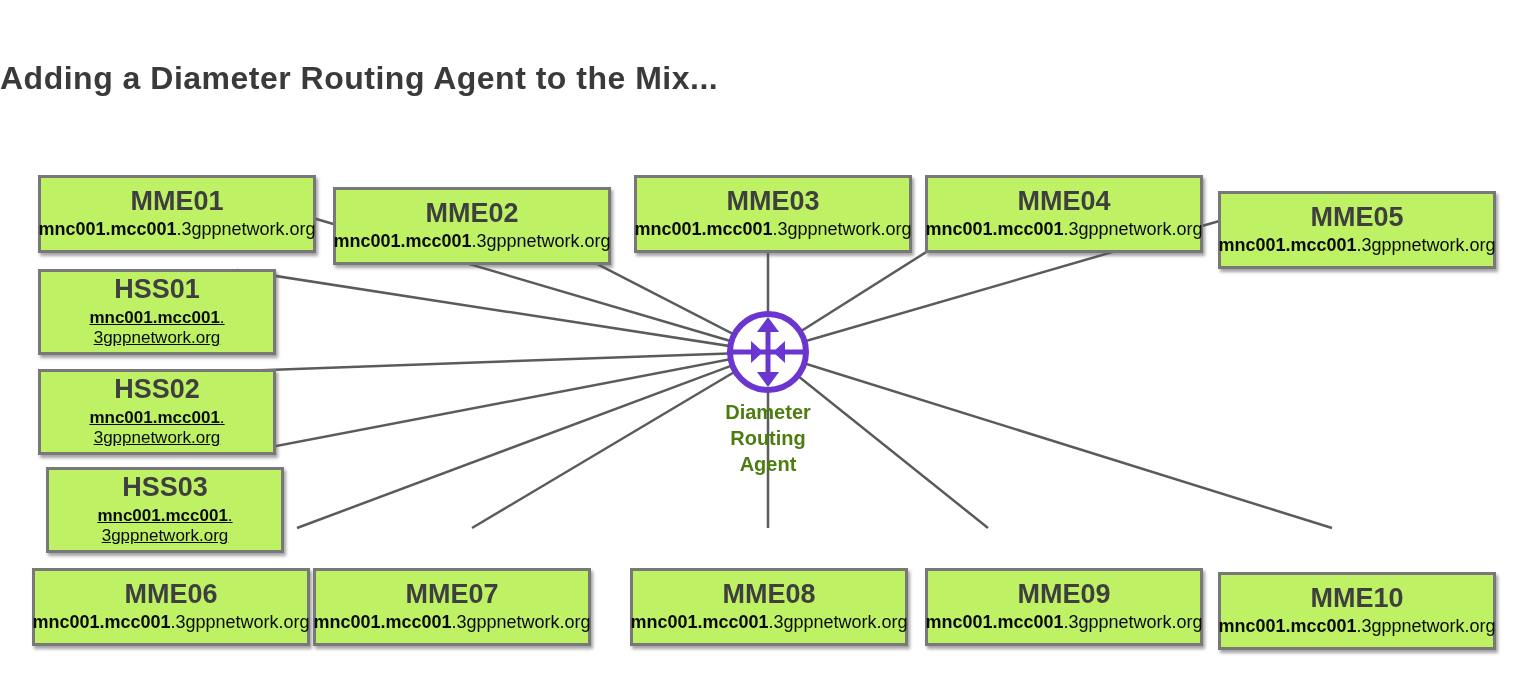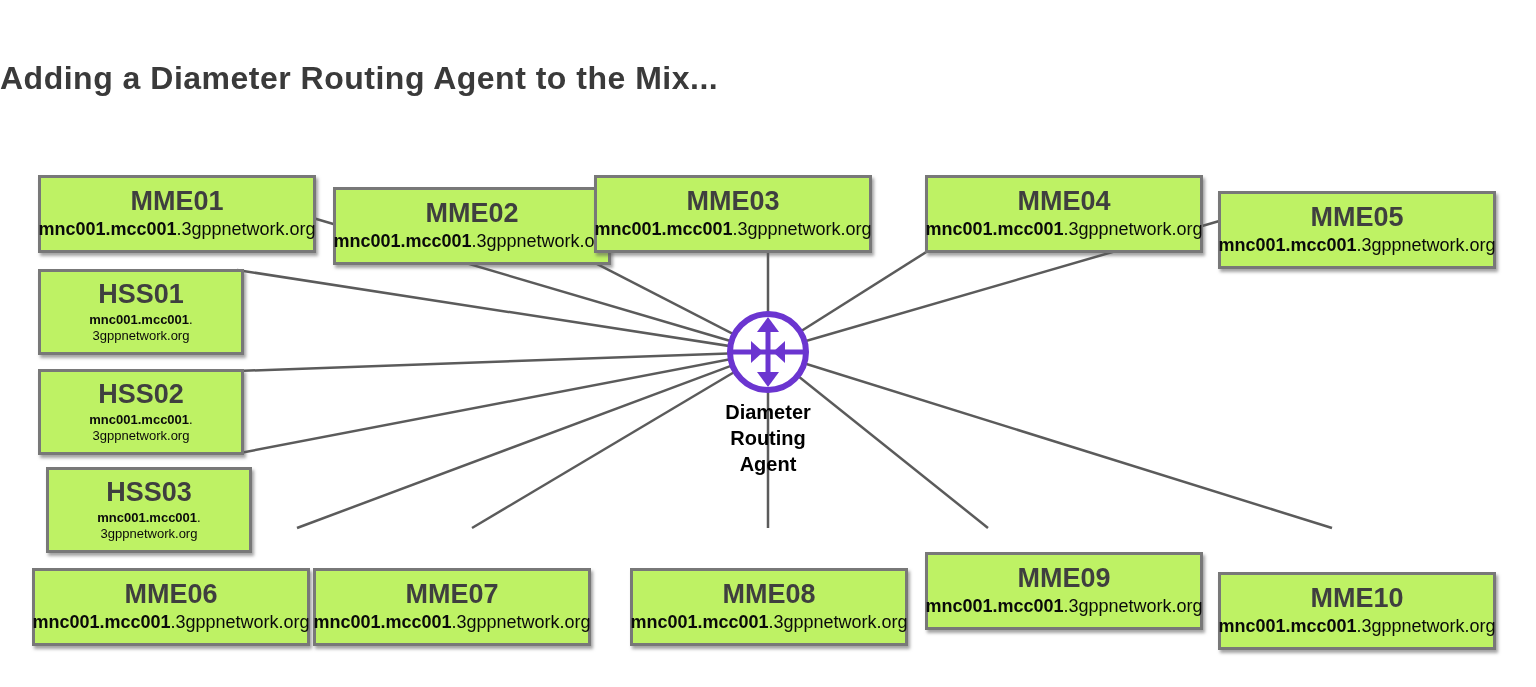--- a/index.html
+++ b/index.html
@@ -13,29 +13,29 @@
   }
   .connectors{position:absolute;top:0;left:0;}
   .connectors line{stroke:#5b5b5b;stroke-width:2.5;}
   .node{
     position:absolute;background:#bef264;border:3px solid #787878;border-radius:0;
     box-shadow:2px 3px 3px rgba(90,90,90,.55);
     display:flex;flex-direction:column;justify-content:center;align-items:center;
     box-sizing:border-box;text-align:center;margin-top:40px;
   }
   .node.mme{width:278px;height:78px;}
-  .node.hss{width:206px;height:86px;}
+  .node.hss{width:238px;height:86px;}
   .node-title{font-size:27px;font-weight:bold;color:#3f3f3f;line-height:1.1;margin-bottom:3px;}
   .node-domain{font-size:18px;color:#0a0a0a;line-height:1.22;}
-  .node.hss .node-domain{font-size:13px;}
+  .node.hss .node-domain{font-size:17px;text-decoration:underline;}
   .node-domain b{font-weight:bold;}
   .agent-icon{position:absolute;left:724px;top:308px;}
   .agent-label{
     position:absolute;left:688px;top:399px;width:160px;text-align:center;
-    font-size:20px;font-weight:bold;color:#000000;line-height:26px;white-space:pre-line;
+    font-size:20px;font-weight:bold;color:#4d7c0f;line-height:26px;white-space:pre-line;
   }
   .watermark{
     position:absolute;top:606px;left:0;width:100%;text-align:center;
     font-size:17px;font-weight:bold;color:#565656;
   }
 </style>
 </head>
 <body>
 
 <div class="stage">
@@ -59,21 +59,21 @@
   </svg>
 
   <div class="node mme" style="left:38px;top:135px">
     <div class="node-title">MME01</div>
     <div class="node-domain"><b>mnc001.mcc001</b><span>.3gppnetwork.org</span></div>
   </div>
   <div class="node mme" style="left:333px;top:147px">
     <div class="node-title">MME02</div>
     <div class="node-domain"><b>mnc001.mcc001</b><span>.3gppnetwork.org</span></div>
   </div>
-  <div class="node mme" style="left:594px;top:135px">
+  <div class="node mme" style="left:634px;top:135px">
     <div class="node-title">MME03</div>
     <div class="node-domain"><b>mnc001.mcc001</b><span>.3gppnetwork.org</span></div>
   </div>
   <div class="node mme" style="left:925px;top:135px">
     <div class="node-title">MME04</div>
     <div class="node-domain"><b>mnc001.mcc001</b><span>.3gppnetwork.org</span></div>
   </div>
   <div class="node mme" style="left:1218px;top:151px">
     <div class="node-title">MME05</div>
     <div class="node-domain"><b>mnc001.mcc001</b><span>.3gppnetwork.org</span></div>
@@ -97,21 +97,21 @@
     <div class="node-domain"><b>mnc001.mcc001</b><span>.3gppnetwork.org</span></div>
   </div>
   <div class="node mme" style="left:313px;top:528px">
     <div class="node-title">MME07</div>
     <div class="node-domain"><b>mnc001.mcc001</b><span>.3gppnetwork.org</span></div>
   </div>
   <div class="node mme" style="left:630px;top:528px">
     <div class="node-title">MME08</div>
     <div class="node-domain"><b>mnc001.mcc001</b><span>.3gppnetwork.org</span></div>
   </div>
-  <div class="node mme" style="left:925px;top:512px">
+  <div class="node mme" style="left:925px;top:528px">
     <div class="node-title">MME09</div>
     <div class="node-domain"><b>mnc001.mcc001</b><span>.3gppnetwork.org</span></div>
   </div>
   <div class="node mme" style="left:1218px;top:532px">
     <div class="node-title">MME10</div>
     <div class="node-domain"><b>mnc001.mcc001</b><span>.3gppnetwork.org</span></div>
   </div>
 
   <svg class="agent-icon" width="88" height="88" viewBox="0 0 88 88">
     <circle cx="44" cy="44" r="38" fill="#ffffff" stroke="#6B35D0" stroke-width="6"></circle>

